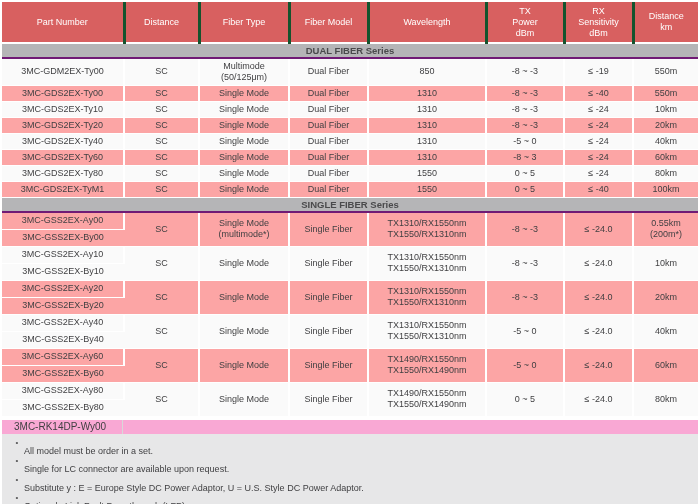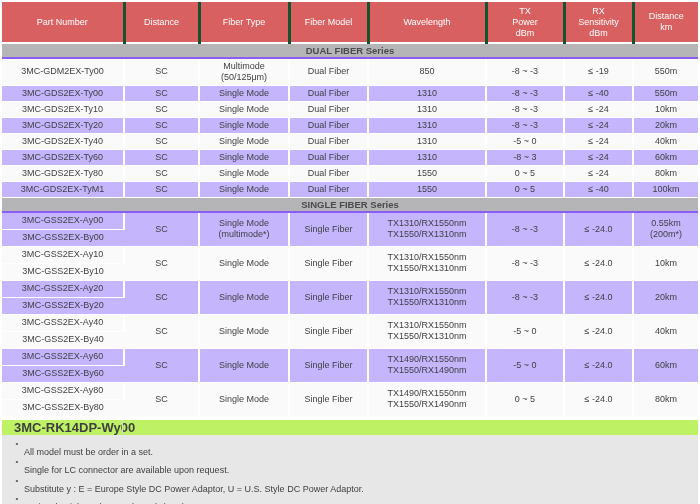--- a/index.html
+++ b/index.html
@@ -55,42 +55,41 @@
   }
   td:last-child { border-right: none; }
 
   tr.band td {
     background: #b5b5b7;
     color: #4a4a4c;
     font-weight: bold;
     font-size: 9.5px;
     height: 15px;
     border-right: none;
-    border-bottom: 2px solid #8b5cf6;
+    border-bottom: 2px solid #701a75;
     padding: 0;
   }
   tr.shade-white td { background: #fafafa; }
-  tr.shade-gray  td { background: #c4b5fd; }
+  tr.shade-gray  td { background: #fca5a5; }
   tr.row-tall td { height: 27px; }
   tr.row-std  td { height: 16px; }
   tr.row-grp  td { height: 17px; margin-left: 24px; }
 
   .rack-divider {
     height: 9px;
     width: 696px;
     background: #c3c3c5;
     margin-top: 3px;
   }
   .rack-row {
     height: 23px;
     display: flex;
     align-items: center;
-    font-size: 13px;
-    background: #bef264;
-    font-weight: bold;
+    font-size: 10px;
+    background: #f9a8d4;
   }
   .rack-part {
     width: 112px;
     padding-left: 12px;
     white-space: nowrap;
   }
   .rack-sep {
     width: 1px; height: 14px;
     background: #d8d8d8;
     margin: 0 0 0 8px;

